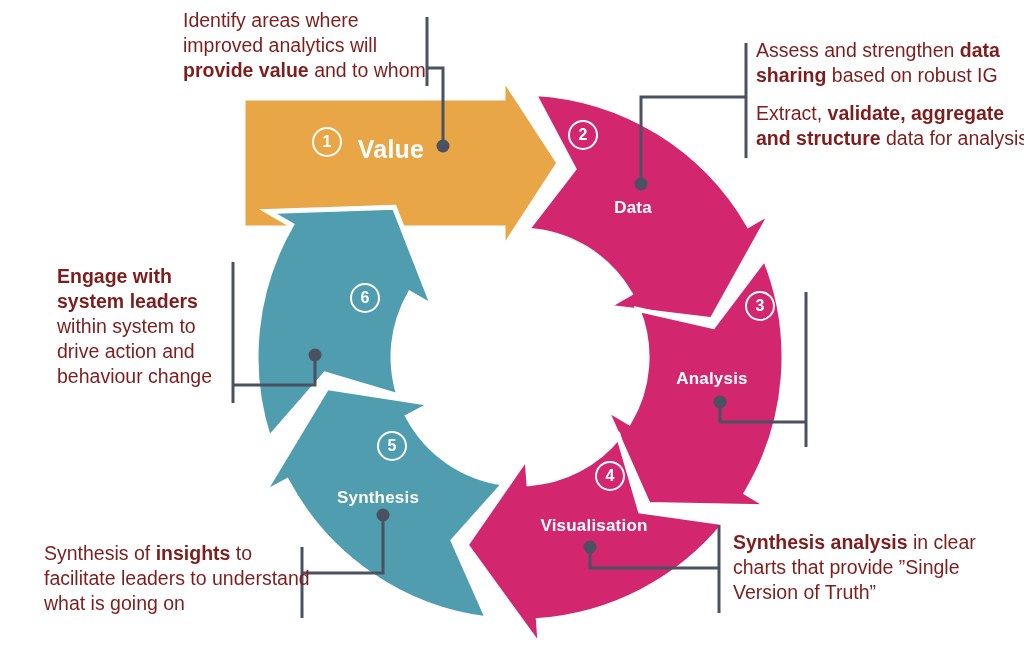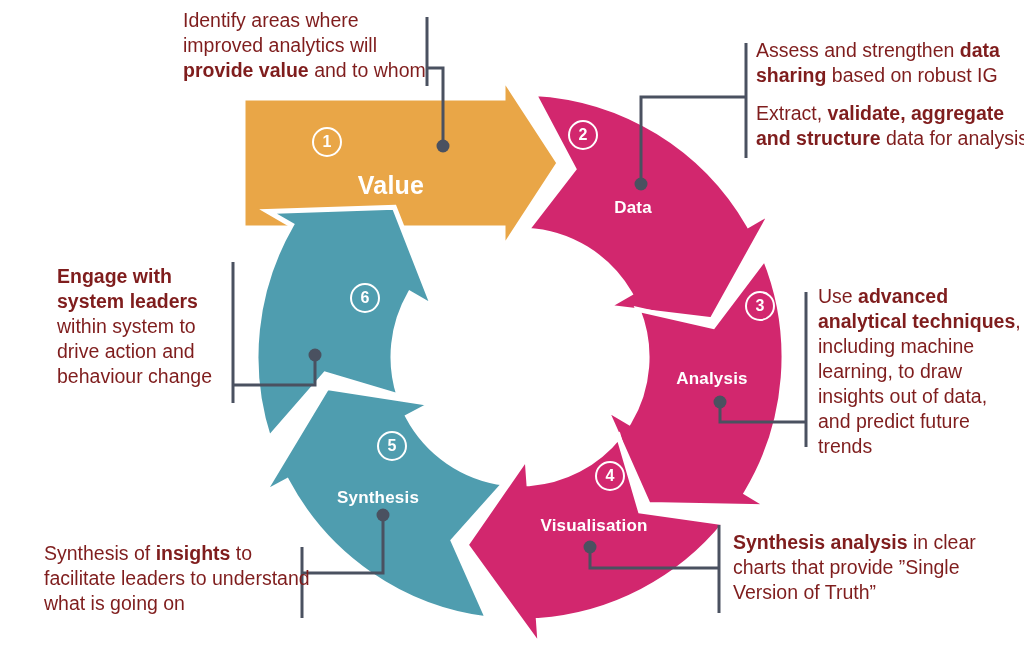--- a/index.html
+++ b/index.html
@@ -12,21 +12,21 @@
     position:absolute;transform:translate(-50%,-50%);
     width:30px;height:30px;border:2.5px solid #fff;border-radius:50%;
     display:flex;align-items:center;justify-content:center;
     color:#fff;font-size:16px;font-weight:bold;box-sizing:border-box;
   }
   .slabel{
     position:absolute;transform:translate(-50%,-50%);
     color:#fff;font-weight:bold;font-size:17px;white-space:nowrap;
     letter-spacing:0.2px;
   }
-  .slabel.big{font-size:25px;margin-top:36px;}
+  .slabel.big{font-size:25px;}
   .ann{
     position:absolute;color:#7f1d1d;font-size:19.5px;line-height:1.28;
   }
   .ann .para-gap{margin-top:13px;}
   .ann b{font-weight:bold;}
 </style>
 </head>
 <body>
 
 <div class="stage-wrap">
@@ -69,18 +69,17 @@
   <div class="slabel" style="left:633px;top:208px">Data</div>
   <div class="slabel" style="left:712px;top:379px">Analysis</div>
   <div class="slabel" style="left:594px;top:526px">Visualisation</div>
   <div class="slabel" style="left:378px;top:498px">Synthesis</div>
 
   <div class="ann" style="left:183px;top:8px;width:252px"><span>Identify areas where improved analytics will </span><b>provide value</b><span> and to whom</span></div>
   <div class="ann" style="left:756px;top:38px;width:276px">
     <div><span>Assess and strengthen </span><b>data sharing</b><span> based on robust IG</span></div>
     <div class="para-gap"><span>Extract, </span><b>validate, aggregate and structure</b><span> data for analysis</span></div>
   </div>
-  <div class="ann" style="left:818px;top:284px;width:206px"><span>Use </span><b>advanced analytical techniques</b><span>, including machine learning, to draw insights out of data, and predict future trends</span></div>
   <div class="ann" style="left:733px;top:530px;width:284px"><b>Synthesis analysis</b><span> in clear charts that provide ”Single Version of Truth”</span></div>
   <div class="ann" style="left:57px;top:264px;width:163px"><b>Engage with system leaders</b><span> within system to drive action and behaviour change</span></div>
   <div class="ann" style="left:44px;top:541px;width:272px"><span>Synthesis of </span><b>insights</b><span> to facilitate leaders to understand what is going on</span></div>
 
 </div>
 
 </body></html>

